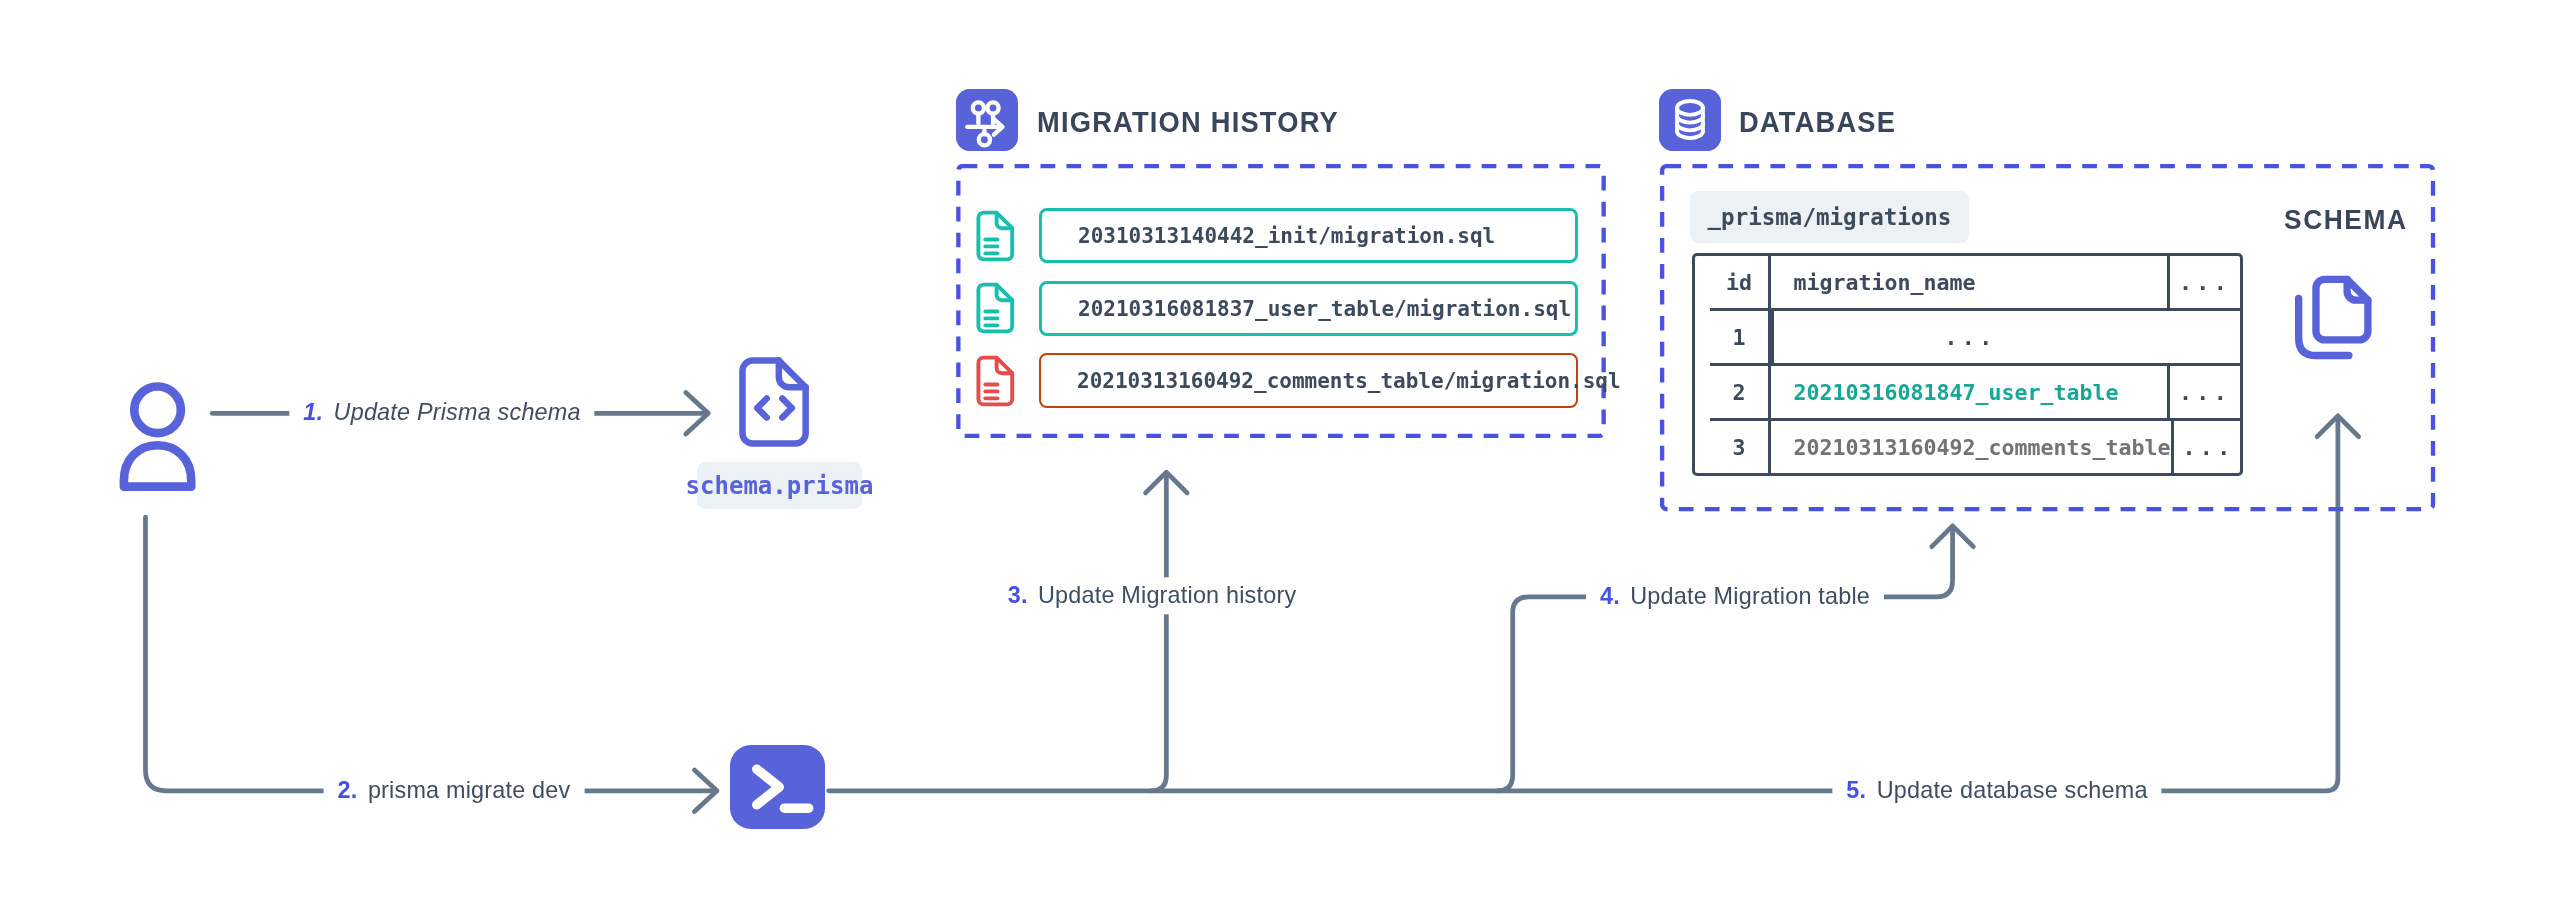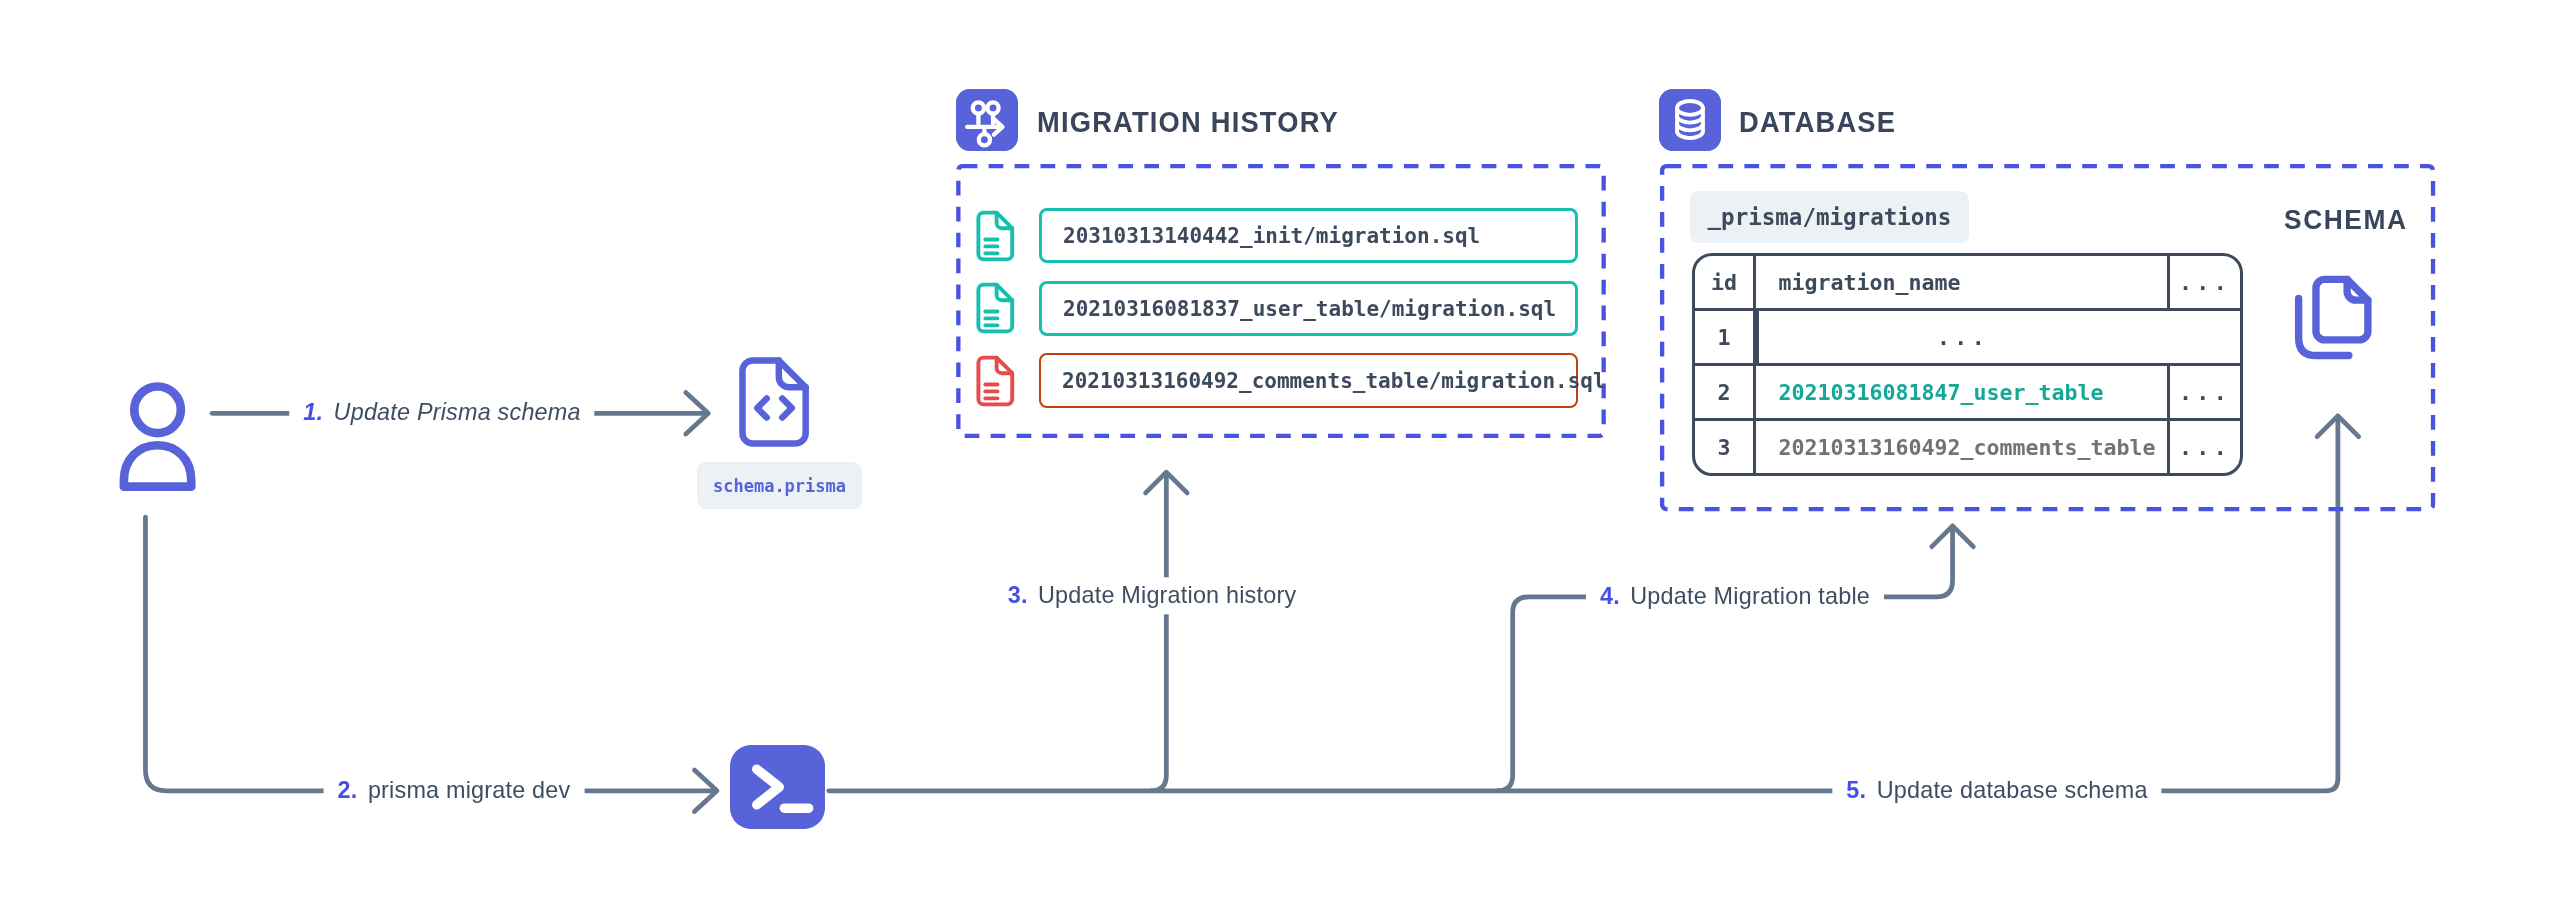--- a/index.html
+++ b/index.html
@@ -20,39 +20,39 @@
   
   .hdr-icon{position:absolute;z-index:4;width:62px;height:62px;border-radius:14px;background:#5963d9;}
   .hdr-title{position:absolute;z-index:4;font-size:29px;font-weight:700;color:#39455a;
       letter-spacing:1.3px;white-space:nowrap;transform:scaleX(.94);transform-origin:left center;}
 
   
   .dashed-box{position:absolute;z-index:2;}
 
   
   .pill{position:absolute;z-index:4;width:539px;height:55px;border-radius:7.8px;background:#ffffff;
-      box-sizing:border-box;display:flex;align-items:center;padding-left:21px;
+      box-sizing:border-box;display:flex;align-items:center;padding-left:36px;
       font-family:"DejaVu Sans Mono",monospace;font-weight:700;font-size:21px;color:#3d4a5c;}
   .pill.teal{border:3px solid #19bfae;}
   .pill.red{border:2px solid #c2410c;}
   .file-ic{position:absolute;z-index:4;}
 
   
   .badge{position:absolute;z-index:4;background:#ecf1f6;border-radius:8.7px;
       display:flex;align-items:center;justify-content:center;
       font-family:"DejaVu Sans Mono",monospace;font-weight:700;color:#3d4a5c;}
-  .badge.prisma-file{color:#5963d9;font-size:17px;}
+  .badge.prisma-file{color:#5963d9;font-size:24px;}
 
   
   .schema-title{position:absolute;z-index:4;font-size:28px;font-weight:700;color:#39455a;
       letter-spacing:1.7px;transform:scaleX(.94);transform-origin:left center;}
 
   
   .db-table{position:absolute;z-index:4;width:551px;box-sizing:border-box;
-      border:3.5px solid #3d4a5c;border-radius:20px;overflow:hidden;background:#fff;}
+      border:3.5px solid #3d4a5c;border-radius:5px;overflow:hidden;background:#fff;padding-left:15px;}
   .db-row{display:grid;grid-template-columns:61px 1fr 73px;height:52px;}
   .db-row + .db-row{border-top:3px solid #3d4a5c;}
   .db-cell{display:flex;align-items:center;
       font-family:"DejaVu Sans Mono",monospace;font-weight:700;font-size:21.6px;color:#3d4a5c;}
   .db-cell.c-id{justify-content:center;border-right:3px solid #3d4a5c;}
   .db-cell.c-name{padding-left:22.5px;}
   .db-cell.c-more{justify-content:center;border-left:3px solid #3d4a5c;letter-spacing:4.3px;}
   .db-cell.teal-t{color:#17a796;}
   .db-cell.red-t{color:#737373;}
 </style>

